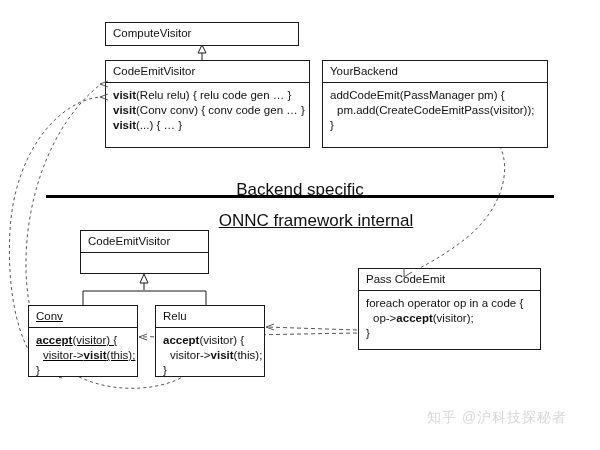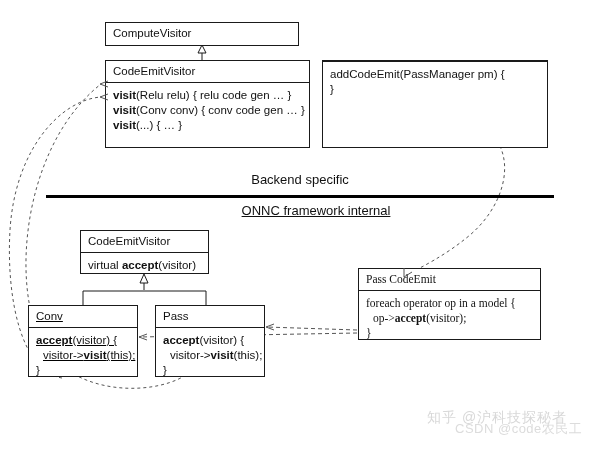--- a/index.html
+++ b/index.html
@@ -49,30 +49,31 @@
   .uml-body .ind1 { padding-left: 7px; }
   b { font-weight: bold; }
 
   
   #box-compute-visitor   { left: 105px; top: 22px;  width: 194px; height: 24px; }
   #box-code-emit-visitor { left: 105px; top: 60px;  width: 205px; height: 88px; }
   #box-your-backend      { left: 322px; top: 60px;  width: 226px; height: 88px; }
   #box-compute-operator  { left: 80px;  top: 230px; width: 129px; height: 44px; }
   #box-conv              { left: 28px;  top: 305px; width: 110px; height: 72px; text-decoration: underline; }
   #box-relu              { left: 155px; top: 305px; width: 110px; height: 72px; }
-  #box-pass-code-emit    { left: 358px; top: 268px; width: 183px; height: 72px; font-family: Liberation Serif, serif; }
+  #box-pass-code-emit    { left: 358px; top: 268px; width: 183px; height: 82px; }
 
   
   .band-label {
     position: absolute;
     width: 100%;
     text-align: center;
-    font-size: 13px;
+    font-size: 17px;
     color: #111111;
     z-index: 2;
+    margin-top: 8px;
   }
   #label-backend-specific { top: 172px; left: 0; }
   #label-onnc-internal    { top: 203px; left: 16px; text-decoration: underline; }
   #divider-line {
     position: absolute;
     left: 46px;
     top: 195px;
     width: 508px;
     height: 3px;
     background: #000000;
@@ -160,69 +161,67 @@
         <span class="ln"><b>visit</b>(Conv conv) { conv code gen … }</span>
         <span class="ln"><b>visit</b>(...) { … }</span>
       </div>
   </div>
 
   <div class="uml-box" id="box-compute-visitor">
     <div class="uml-title">ComputeVisitor</div>
   </div>
 
   <div class="uml-box" id="box-your-backend">
+    <div class="uml-title">YourBackend</div>
     <div class="uml-sep"></div>
     <div class="uml-body">
         <span class="ln">addCodeEmit(PassManager pm) {</span>
+        <span class="ln ind1">pm.add(CreateCodeEmitPass(visitor));</span>
         <span class="ln">}</span>
       </div>
   </div>
 
   <div class="uml-box" id="box-compute-operator">
     <div class="uml-title">CodeEmitVisitor</div>
     <div class="uml-sep"></div>
-    <div class="uml-body">
-        <span class="ln">virtual <b>accept</b>(visitor)</span>
-      </div>
   </div>
 
   <div class="uml-box" id="box-conv">
     <div class="uml-title">Conv</div>
     <div class="uml-sep"></div>
     <div class="uml-body">
         <span class="ln"><b>accept</b>(visitor) {</span>
         <span class="ln ind1">visitor-&gt;<b>visit</b>(this);</span>
         <span class="ln">}</span>
       </div>
   </div>
 
   <div class="uml-box" id="box-relu">
-    <div class="uml-title">Pass</div>
+    <div class="uml-title">Relu</div>
     <div class="uml-sep"></div>
     <div class="uml-body">
         <span class="ln"><b>accept</b>(visitor) {</span>
         <span class="ln ind1">visitor-&gt;<b>visit</b>(this);</span>
         <span class="ln">}</span>
       </div>
   </div>
 
   <div class="uml-box" id="box-pass-code-emit">
     <div class="uml-title">Pass CodeEmit</div>
     <div class="uml-sep"></div>
     <div class="uml-body">
-        <span class="ln">foreach operator op in a model {</span>
+        <span class="ln">foreach operator op in a code {</span>
         <span class="ln ind1">op-&gt;<b>accept</b>(visitor);</span>
         <span class="ln">}</span>
       </div>
   </div>
 
   <svg id="connectors-top" viewBox="0 0 600 450" width="600" height="450">
     <polyline points="108,94 100,97 108,100" fill="none" stroke="#555555" stroke-width="1"></polyline>
     <polyline points="108,81 100,84 108,87" fill="none" stroke="#555555" stroke-width="1"></polyline>
     <polyline points="147,334 139,337 147,340" fill="none" stroke="#555555" stroke-width="1"></polyline>
     <polyline points="274,324 266,327 274,330" fill="none" stroke="#555555" stroke-width="1"></polyline>
     <polyline points="404,268 404,277 412,272" fill="none" stroke="#555555" stroke-width="1"></polyline>
   </svg>
 
   <div class="watermark" id="watermark-zhihu">知乎 @沪科技探秘者</div>
-  <div class="watermark" id="watermark-csdn">CSDN @code农民工</div>
 
 </div>
 
 </body></html>

